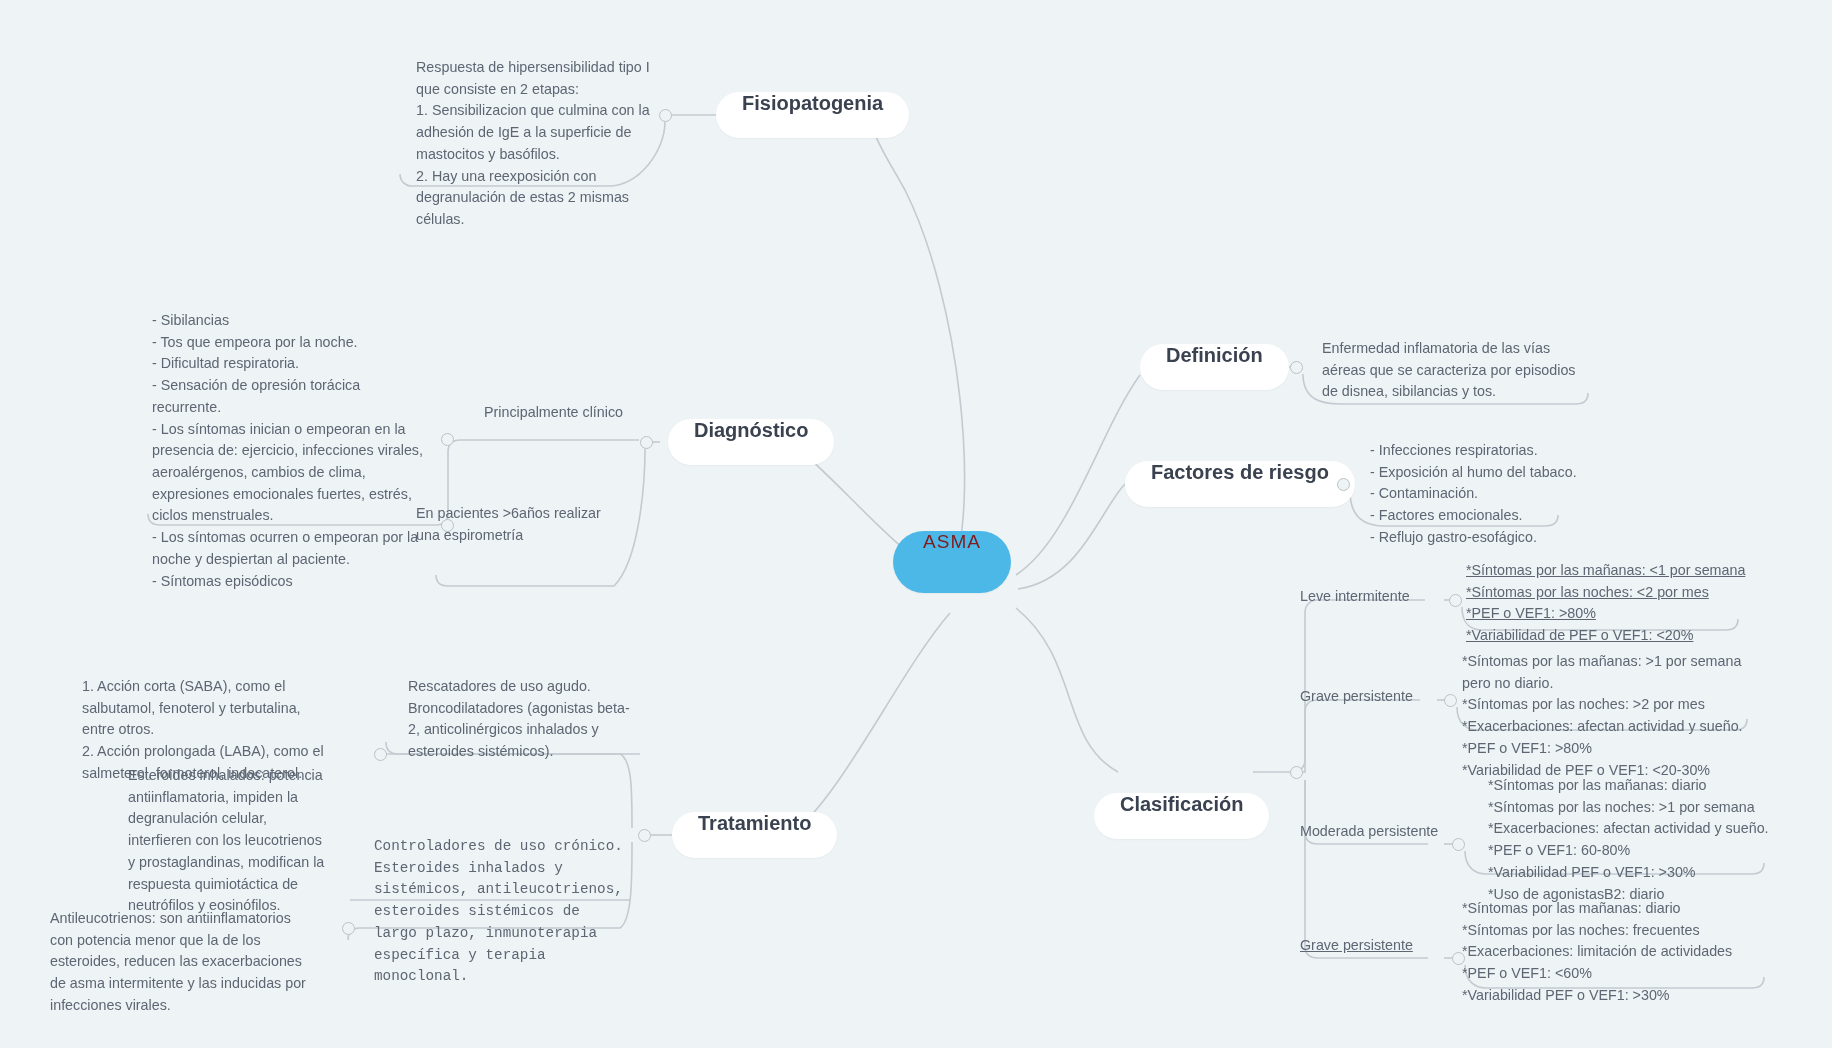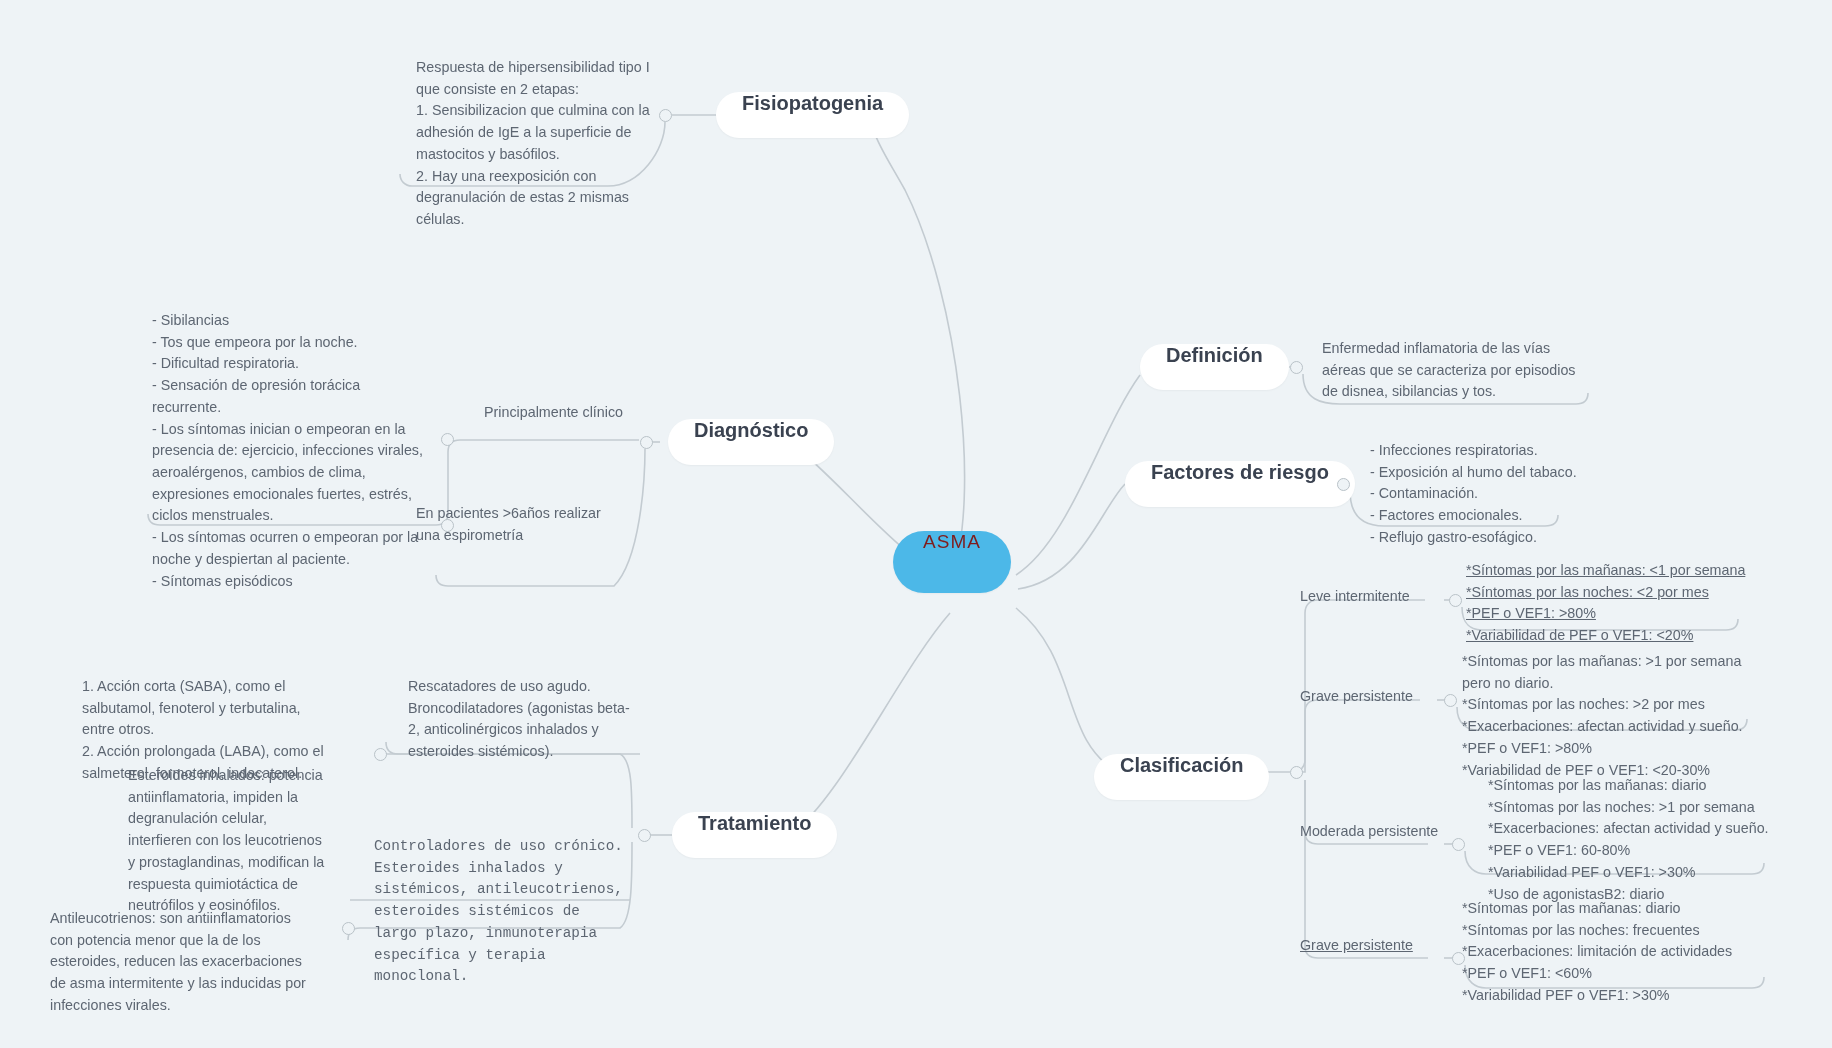--- a/index.html
+++ b/index.html
@@ -152,21 +152,21 @@
   <div class="leaf" style="left:152px;top:310px;width:272px;">- Sibilancias
 - Tos que empeora por la noche.
 - Dificultad respiratoria.
 - Sensación de opresión torácica recurrente.
 - Los síntomas inician o empeoran en la presencia de: ejercicio, infecciones virales, aeroalérgenos, cambios de clima, expresiones emocionales fuertes, estrés, ciclos menstruales.
 - Los síntomas ocurren o empeoran por la noche y despiertan al paciente.
 - Síntomas episódicos</div>
   <div class="knob" style="left:441px;top:519px;"></div>
   <div class="leaf" style="left:416px;top:503px;width:210px;">En pacientes &gt;6años realizar una espirometría</div>
 
-  <div class="node branch" style="left:1094px;top:754px;">
+  <div class="node branch" style="left:1094px;top:793px;">
     <span>Clasificación</span>
   </div>
   <div class="knob" style="left:1290px;top:766px;"></div>
 
   <div class="leaf" style="left:1300px;top:586px;width:180px;">Leve intermitente</div>
   <div class="knob" style="left:1449px;top:594px;"></div>
   <div class="leaf" style="left:1466px;top:560px;width:292px;text-decoration:underline;">*Síntomas por las mañanas: &lt;1 por semana
 *Síntomas por las noches: &lt;2 por mes
 *PEF o VEF1: &gt;80%
 *Variabilidad de PEF o VEF1: &lt;20%</div>

